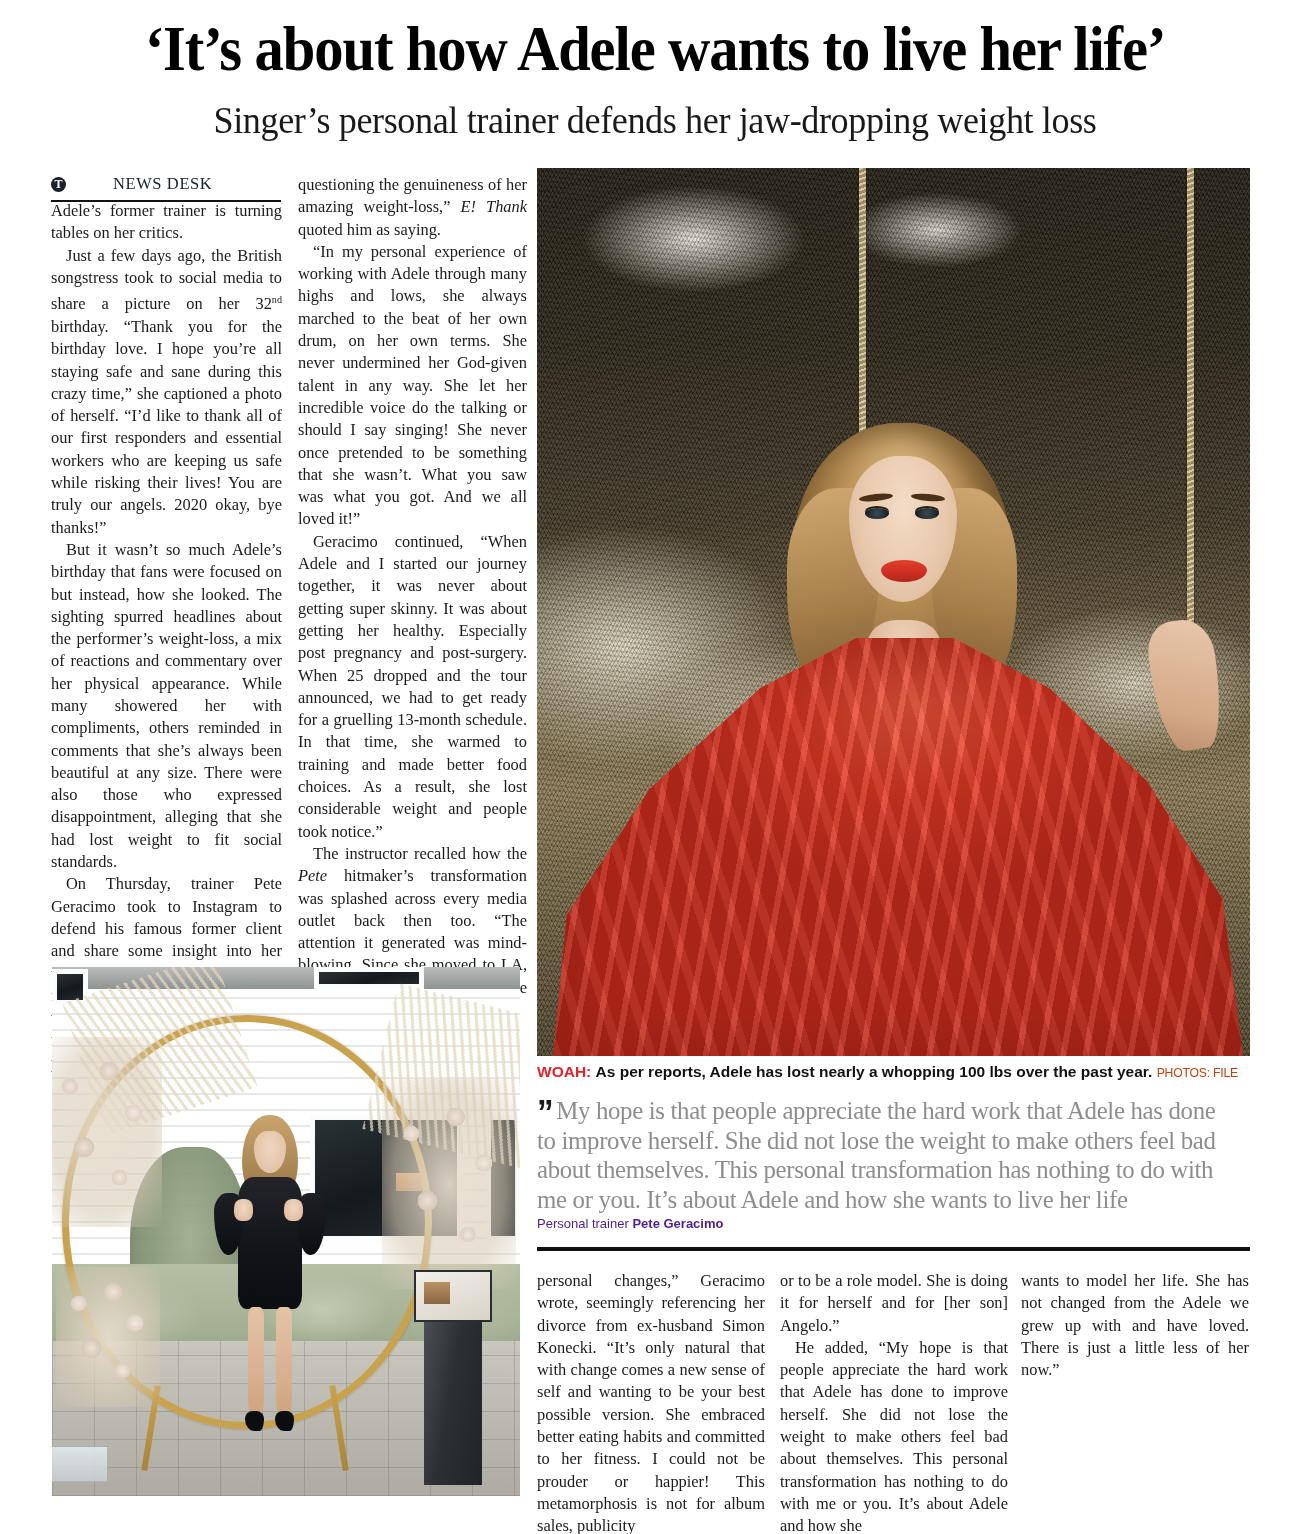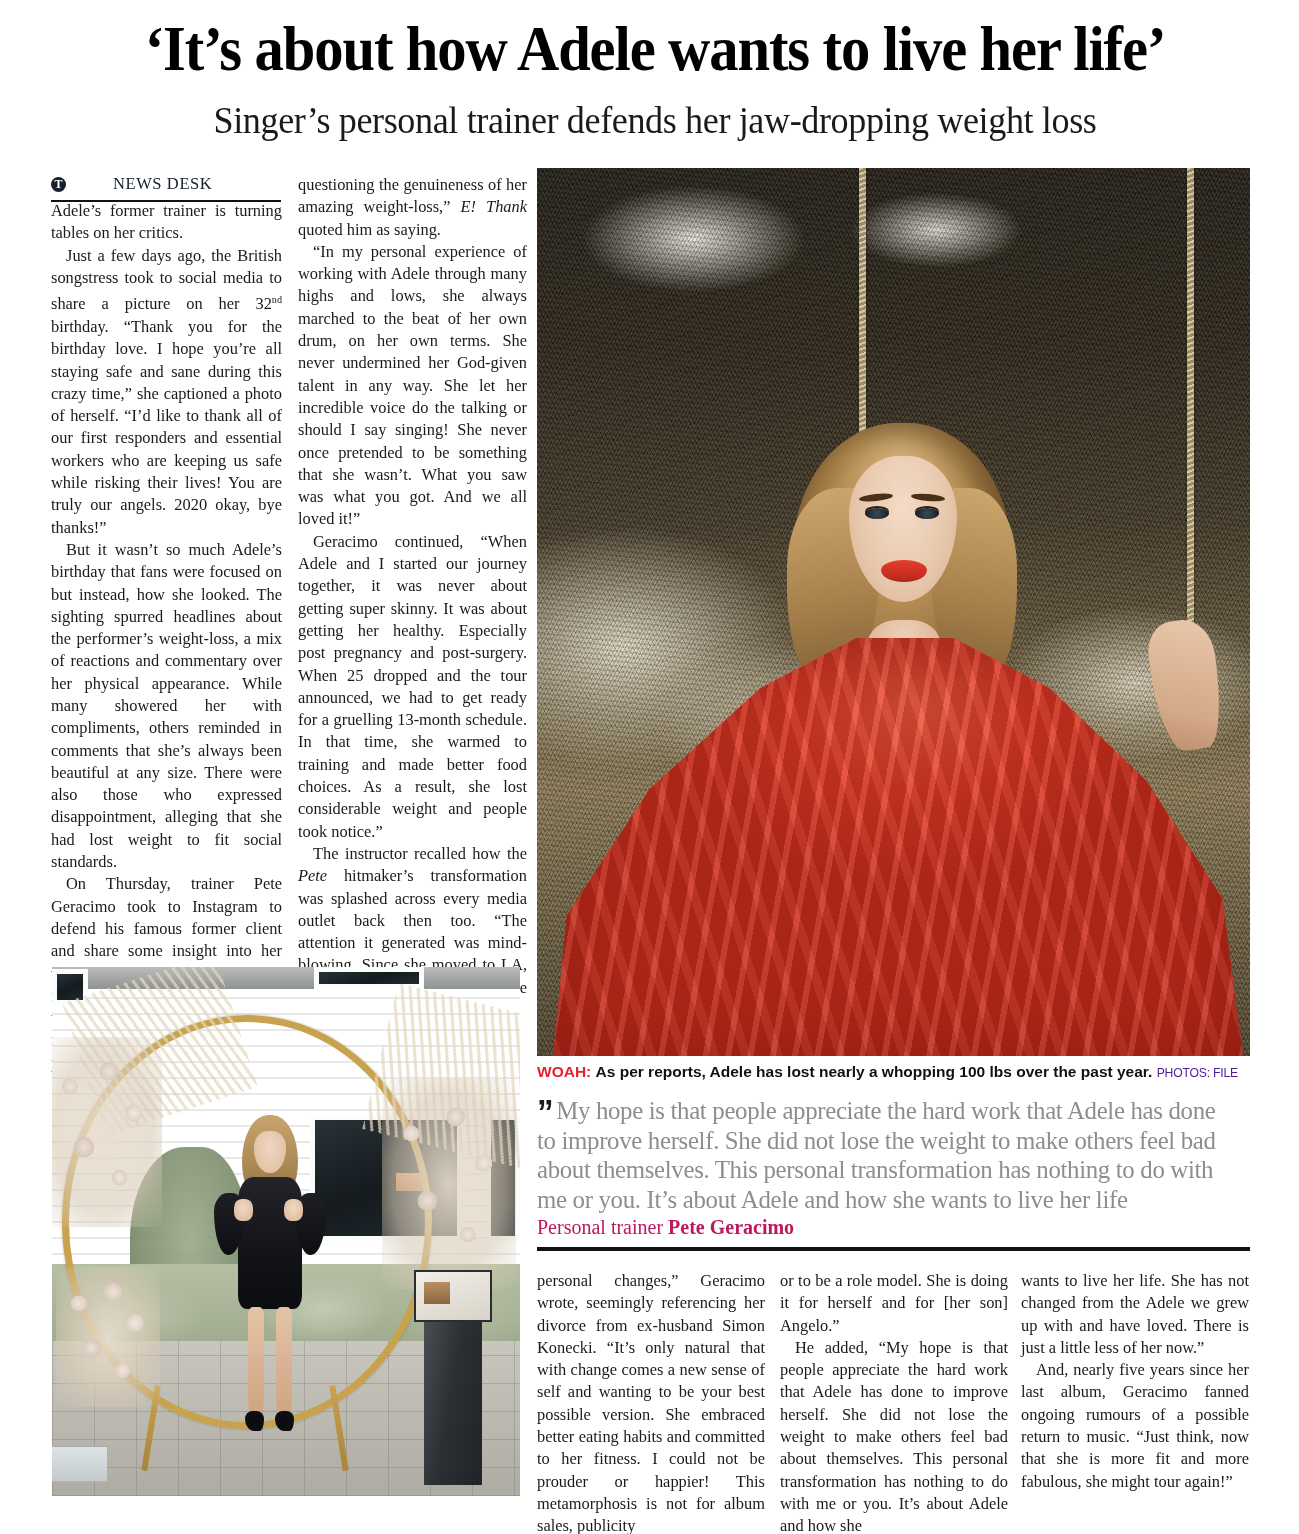--- a/index.html
+++ b/index.html
@@ -255,21 +255,21 @@
     color: #111;
   }
   .caption .woah {
     font-weight: bold;
     color: #e8202a;
   }
   .caption .ctext { font-weight: bold; }
   .caption .credit {
     font-size: 12.2px;
     letter-spacing: -0.2px;
-    color: #4c1d95;
+    color: #c2410c;
     font-weight: normal;
   }
 
   
   .pullquote {
     position: absolute;
     left: 537px;
     top: 1096px;
     width: 713px;
     font-family: "Liberation Serif", serif;
@@ -290,23 +290,23 @@
     top: 4px;
     margin-right: 3px;
     display: inline-block;
     transform: scaleY(1.05);
   }
   .attrib {
     position: absolute;
     left: 537px;
     top: 1216px;
     width: 713px;
-    font-family: Liberation Serif, serif;
-    font-size: 20px;
-    color: #be185d;
+    font-family: Liberation Sans, sans-serif;
+    font-size: 13px;
+    color: #4c1d95;
   }
   .attrib .name { font-weight: bold; }
   .rule-thick {
     position: absolute;
     left: 537px;
     top: 1247px;
     width: 713px;
     height: 4px;
     background: #111;
   }
@@ -570,17 +570,16 @@
   </div>
 
   <div class="col" id="bcol1">
     <p class="first">personal changes,” Geracimo wrote, seemingly referencing her divorce from ex-husband Simon Konecki. “It’s only natural that with change comes a new sense of self and wanting to be your best possible version. She embraced better eating habits and committed to her fitness. I could not be prouder or happier! This metamorphosis is not for album sales, publicity</p>
   </div>
   <div class="col" id="bcol2">
     <p class="first">or to be a role model. She is doing it for herself and for [her son] Angelo.”</p>
     <p>He added, “My hope is that people appreciate the hard work that Adele has done to improve herself. She did not lose the weight to make others feel bad about themselves. This personal transformation has nothing to do with me or you. It’s about Adele and how she</p>
   </div>
   <div class="col" id="bcol3">
-    <p class="first">wants to live her life. She has not changed from the Adele we grew up with and have loved. There is just a little less of her now.”</p>
-    <p>And, nearly five years since her last album, Geracimo fanned ongoing rumours of a possible return to music. “Just think, now that she is more fit and more fabulous, she might tour again!”</p>
+    <p class="first">wants to model her life. She has not changed from the Adele we grew up with and have loved. There is just a little less of her now.”</p>
   </div>
 
 </div>
 
 </body></html>

